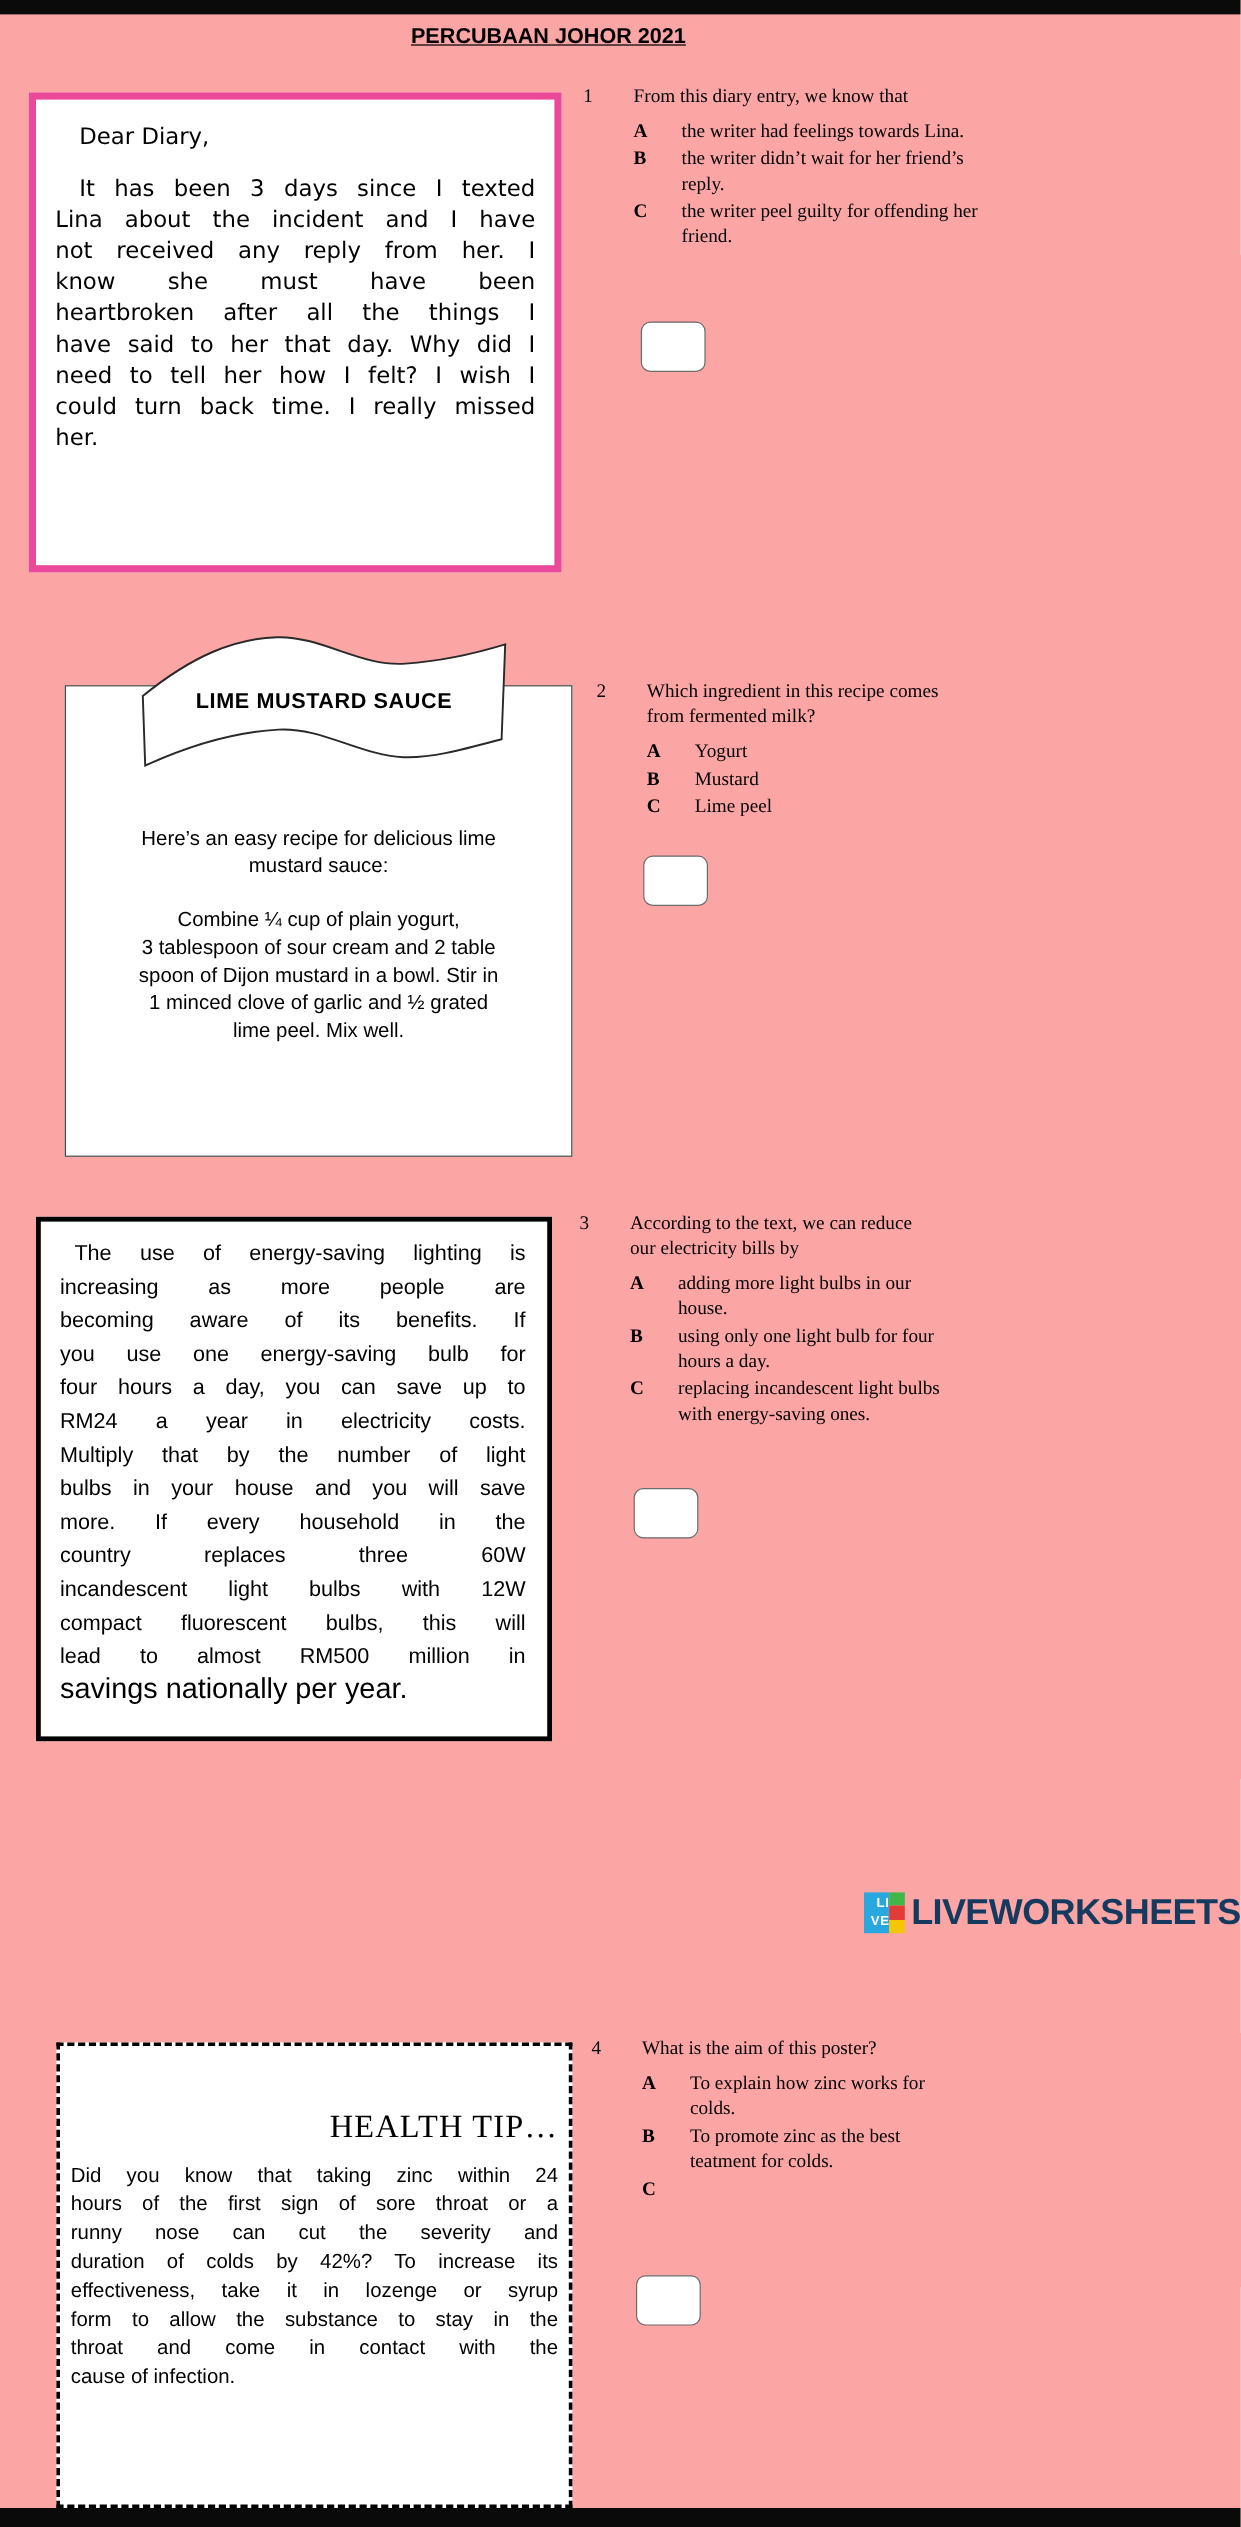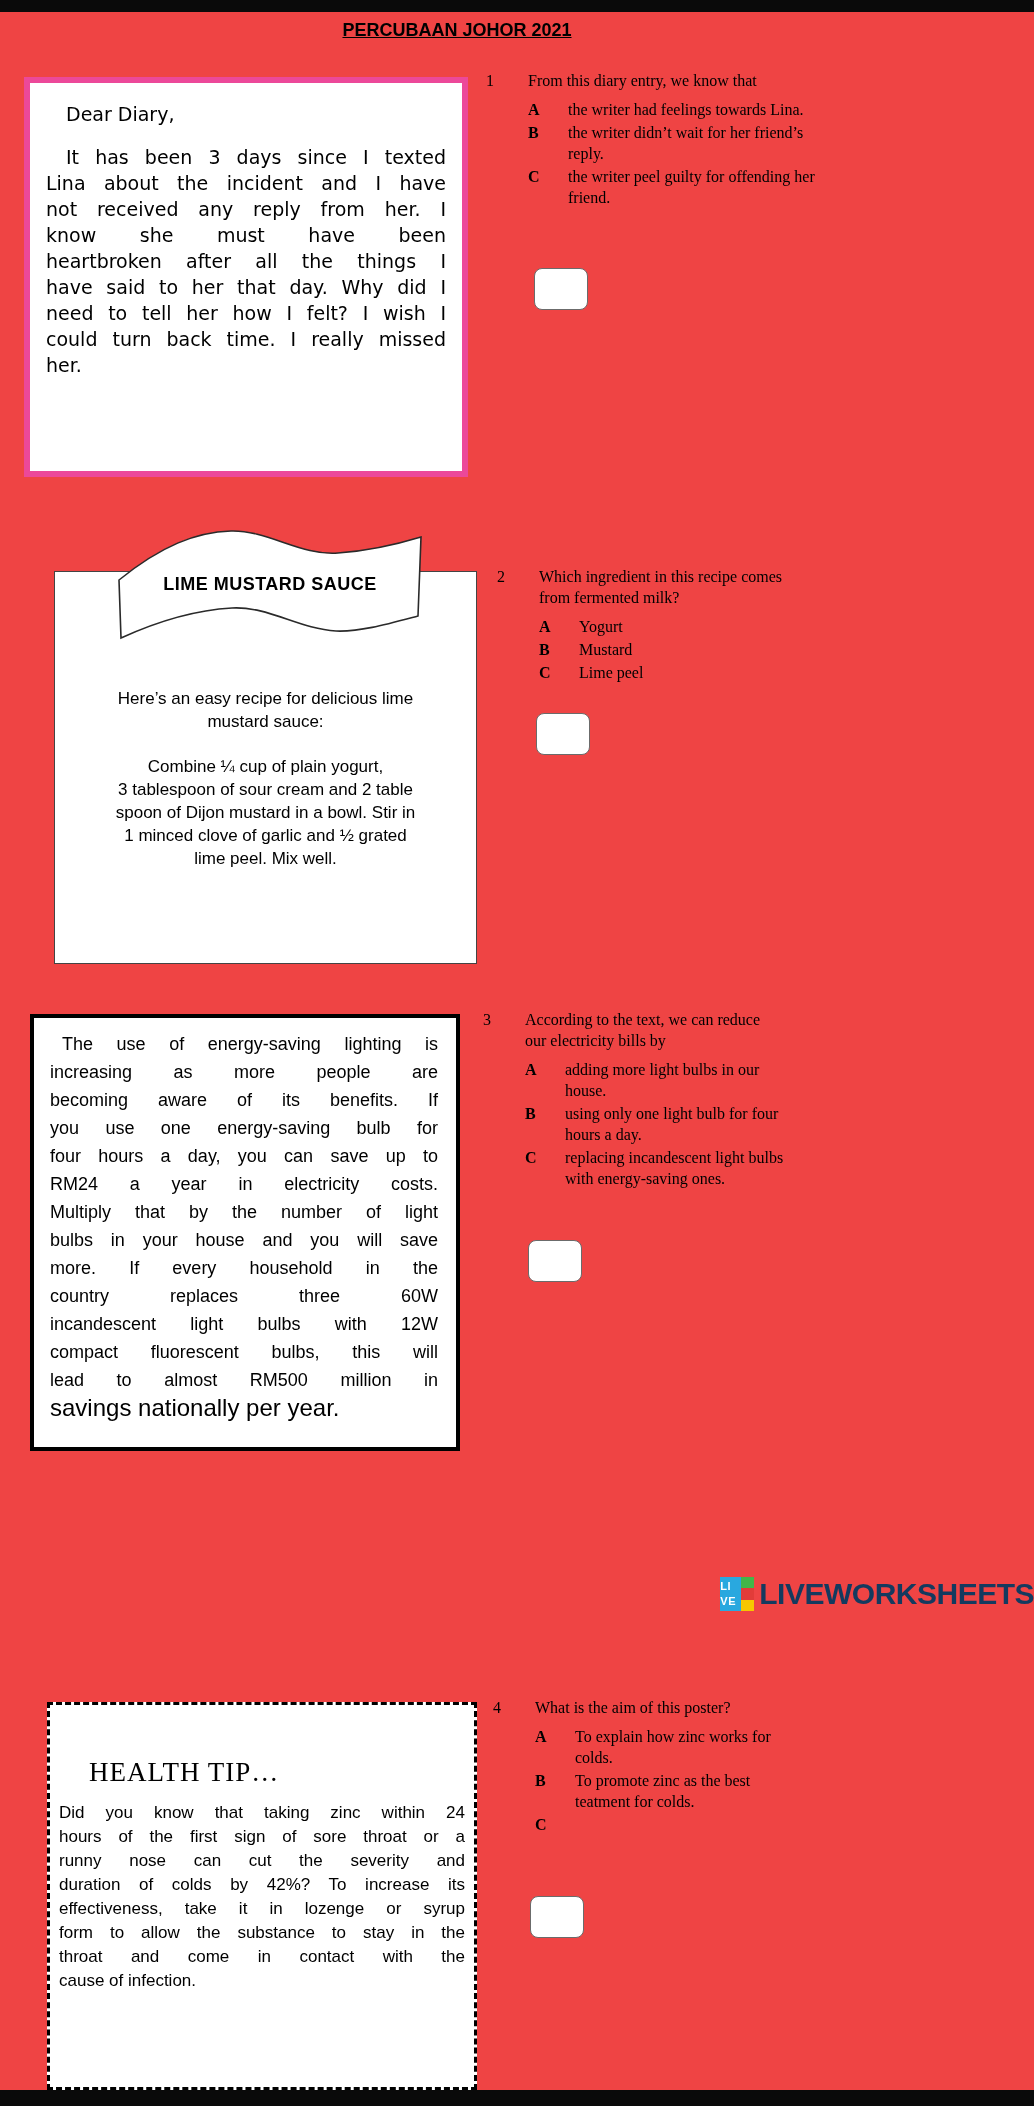--- a/index.html
+++ b/index.html
@@ -1,16 +1,16 @@
 <!DOCTYPE html>
 <html><head>
 <meta charset="utf-8">
 <style>
   html,body { margin:0; padding:0; background:#fff; }
-  .page { position:relative; width:1034px; height:2106px; background:#ef4444;
+  .page { position:relative; width:1034px; height:2106px; background:#fca5a5;
           font-family:"Liberation Sans", sans-serif; color:#000; overflow:hidden; }
 
   .bar { position:absolute; left:0; width:100%; background:#0a0a0a; }
   .bar.top { top:0; height:12px; }
   .bar.bottom { top:2090px; height:16px; }
 
   .title { position:absolute; top:20px; left:0; width:914px; text-align:center;
            font-weight:bold; font-size:18px; text-decoration:underline; }
 
   .pbox { position:absolute; background:#fff; box-sizing:border-box; }
@@ -38,21 +38,21 @@
   .box3 { left:30px; top:1014px; width:430px; height:437px; border:4px solid #000;
           padding:12px 18px 0 16px; }
   .energy-body { font-size:18px; line-height:28px; white-space:pre-line;
                  text-align:justify; text-align-last:justify; text-indent:12px; }
   .energy-last { font-size:24px; line-height:28px; }
 
   
   .box4 { left:47px; top:1702px; width:430px; height:388px; border:3px dashed #000;
           padding:0 9px; }
   .health-title { margin:52px 0 13px 30px; font-family:"Liberation Serif", serif;
-                  font-size:27px; letter-spacing:1px; }
+                  font-size:27px; letter-spacing:1px;text-align:right; }
   .health-body { font-size:17px; line-height:24px; white-space:pre-line;
                  text-align:justify; text-align-last:justify; }
   .health-last { font-size:17px; line-height:24px; }
 
   
   .q { position:absolute; font-family:"Liberation Serif", serif; font-size:16px;
        line-height:21px; display:flex; }
   .qnum { width:42px; flex:none; }
   .qtext { margin-bottom:8px; }
   .opt { display:flex; margin-bottom:2px; }
@@ -63,21 +63,21 @@
   .qblock-4 .qtext{width:252px} .qblock-4 .otext{width:232px}
 
   .answer { position:absolute; width:54px; height:42px; border:1.5px solid #6b6b6b;
             border-radius:8px; background:#fff; box-sizing:border-box; outline:none;
             font-size:18px; text-align:center; font-family:"Liberation Sans", sans-serif; }
 
   
   .lw { position:absolute; top:1577px; right:0; display:flex; align-items:center; gap:5px; }
   .lw-icon { width:34px; height:34px; display:flex; flex:none; }
   .lw-left { width:21px; background:#29a8df; color:#fff; font-weight:bold; font-size:11px;
-             display:flex; flex-direction:column; align-items:flex-start; justify-content:center;
+             display:flex; flex-direction:column; align-items:flex-end; justify-content:center;
              line-height:15px; letter-spacing:0.5px; }
   .lw-right { width:13px; display:flex; flex-direction:column; }
   .lw-right .g { background:#43b649; flex:1; }
   .lw-right .r { background:#e23c39; flex:1; }
   .lw-right .y { background:#f6c700; flex:1; }
   .lw-name { font-size:30px; font-weight:bold; color:#143a5f; letter-spacing:-0.5px; }
 </style>
 </head>
 <body>
 

